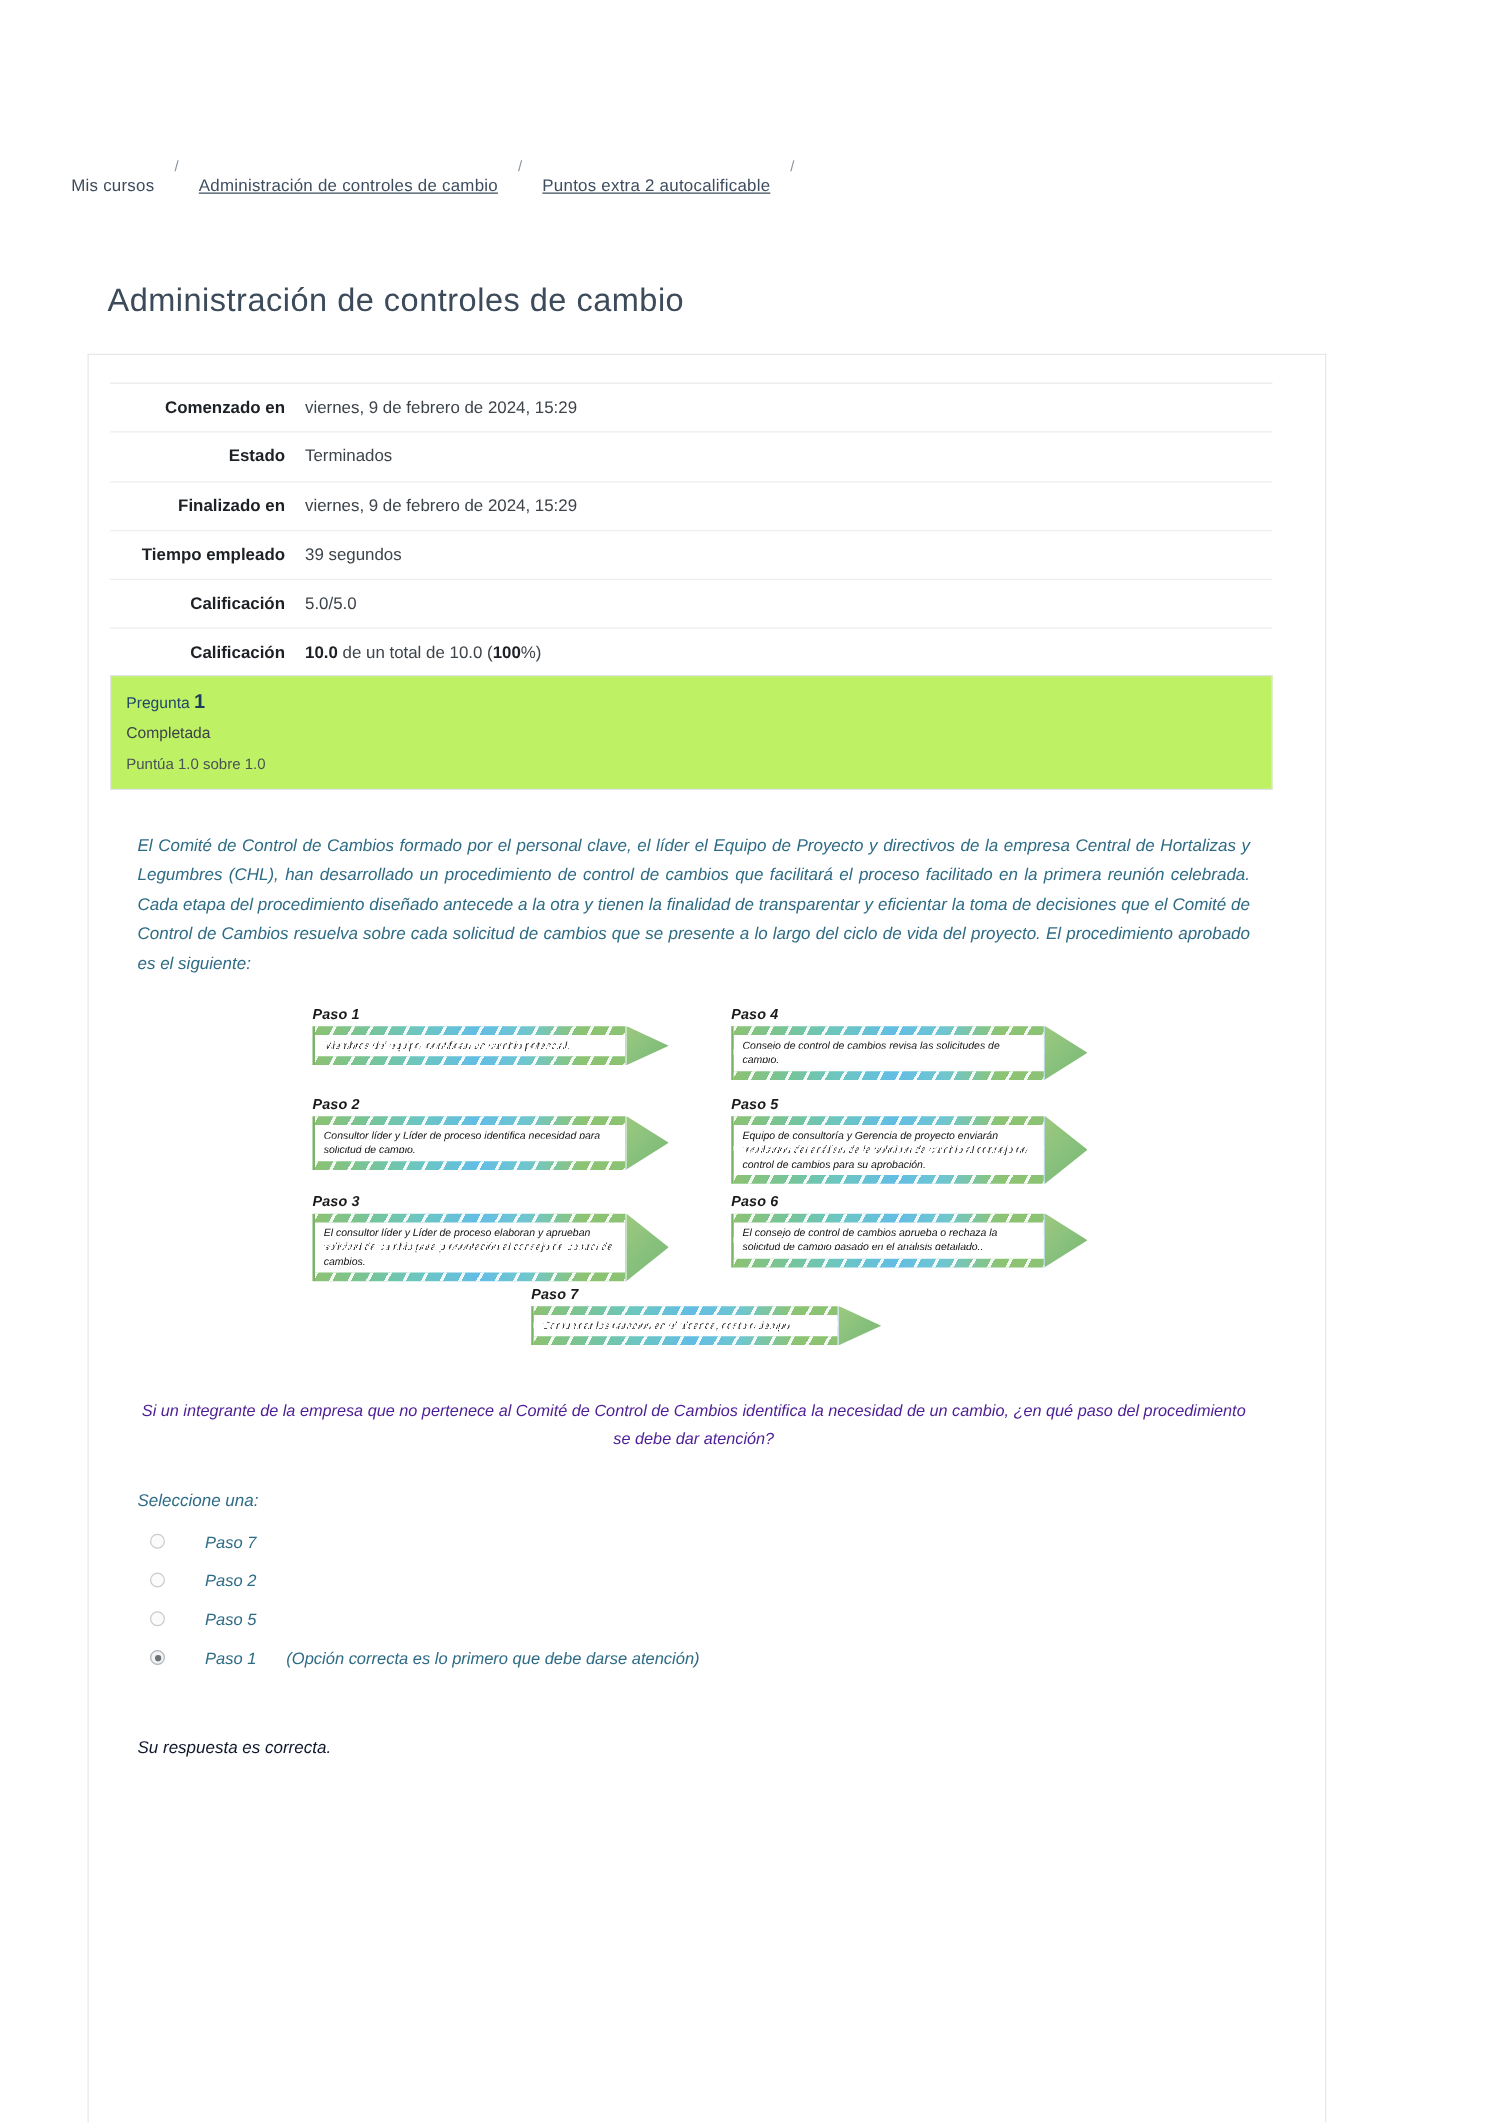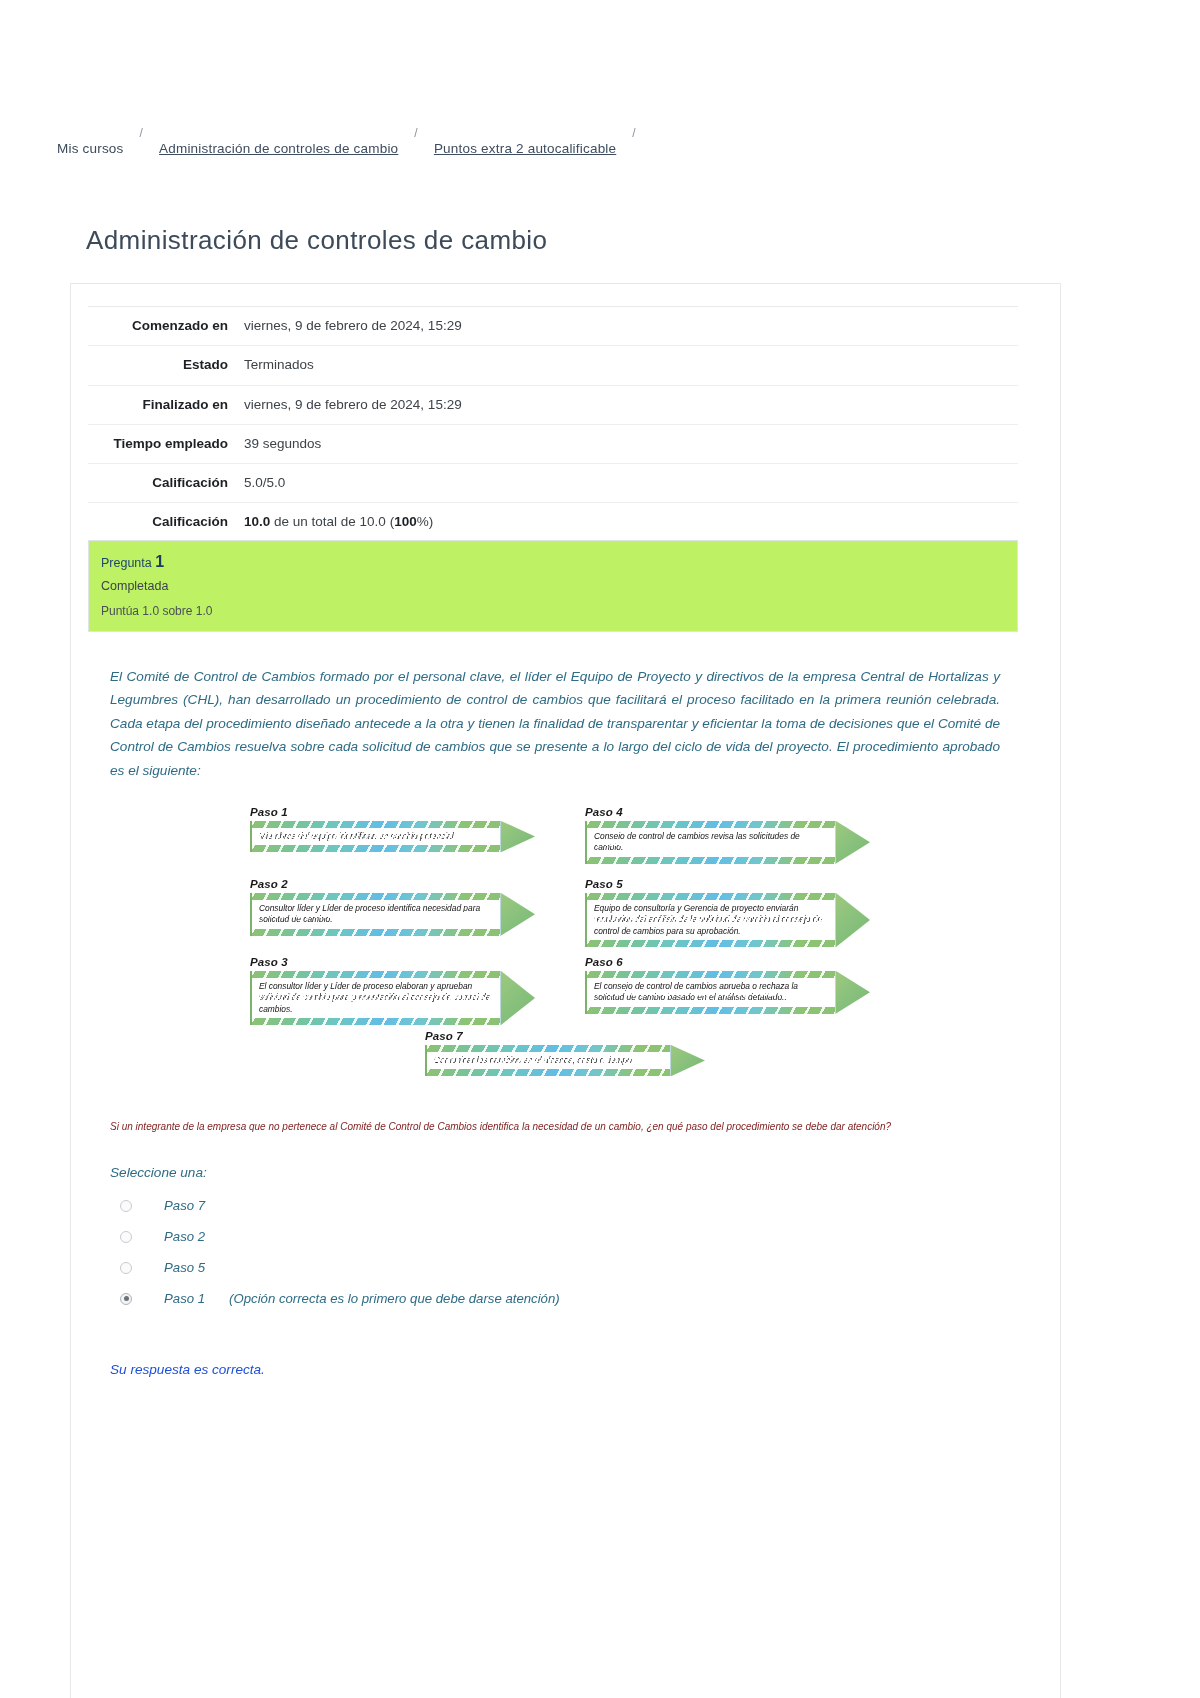--- a/index.html
+++ b/index.html
@@ -138,22 +138,23 @@
     width: 34px; flex: 0 0 34px; position: relative;
   }
   .chev-arrow i {
     position: absolute; inset: 0; display: block;
     background: linear-gradient(135deg,#9ec97f 0%,#86c07c 55%,#7bb86f 100%);
     clip-path: polygon(0 0, 100% 50%, 0 100%);
   }
 
   
   .qfollow {
-    font-size: 10px; line-height: 1.72; color: #7f1d1d;
+    font-size: 13px; line-height: 1.72; color: #4c1d95;
     margin: 0;
+    text-align: center;
   }
   .select-one {
     font-size: 13.6px; color: #2e6b85; margin-top: 30px;
   }
   .options { margin-top: 10px; }
   .opt {
     display: flex; align-items: center;
     height: 31px;
     font-size: 13.2px; color: #2e6b85;
   }
@@ -167,21 +168,21 @@
   .radio.checked::after {
     content: ""; position: absolute;
     left: 2.5px; top: 2.5px; width: 5px; height: 5px;
     border-radius: 50%; background: #6a7177;
   }
   .opt-label { white-space: nowrap; }
   .opt-note { margin-left: 24px; color: #2e6b85; }
 
   .result {
     margin-top: 48px;
-    font-size: 13.6px; color: #1d4ed8;
+    font-size: 13.6px; color: #0f172a;
   }
 </style>
 </head>
 <body>
 
 <nav class="breadcrumb">
   <span class="crumb">Mis cursos</span>
   <span class="sep">/</span>
   <span class="crumb link">Administración de controles de cambio</span>
   <span class="sep">/</span>

